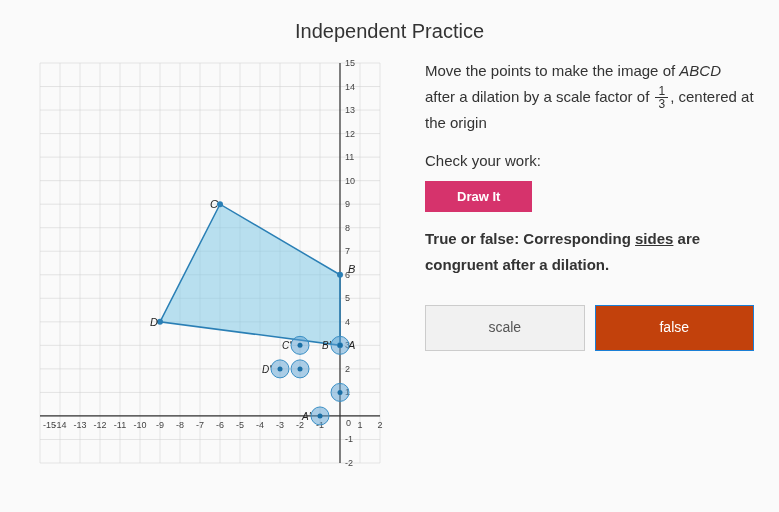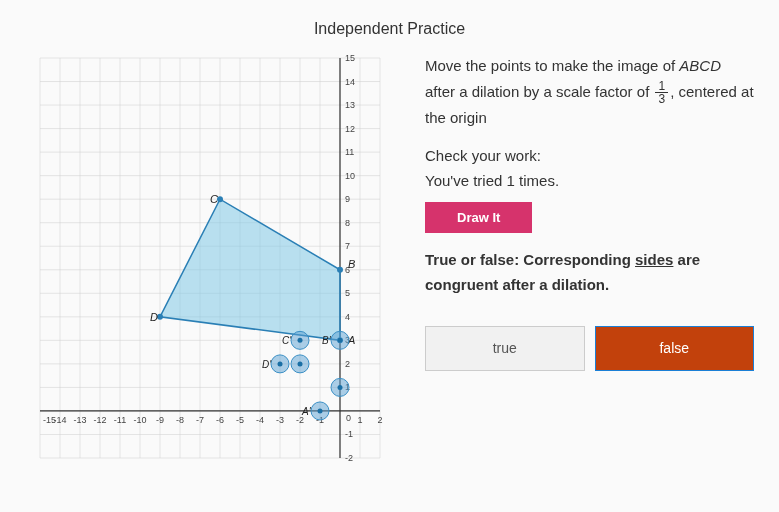--- a/index.html
+++ b/index.html
@@ -6,21 +6,21 @@
     body {
       font-family: -apple-system, BlinkMacSystemFont, "Segoe UI", Arial, sans-serif;
       background: #fafafa;
       width: 779px;
       height: 512px;
       overflow: hidden;
       position: relative;
     }
     .title {
       text-align: center;
-      font-size: 16px;
+      font-size: 20px;
       color: #333;
       padding: 20px 0 10px;
       font-weight: 400;
     }
     .container {
       display: flex;
       gap: 20px;
       padding: 0 10px;
     }
     .graph-area {
@@ -196,27 +196,26 @@
 
   <div class="right-panel">
     <div class="instruction">
       <span>Move the points to make the image of </span><span class="var">ABCD</span><span> after</span>
       <span>a dilation by a scale factor of </span><span class="frac"><span class="num">1</span><span class="den">3</span></span><span>, centered at the</span>
       <span>origin</span>
     </div>
 
     <div class="check-block">
       <div>Check your work:</div>
-      <div>You've tried 1 times.</div>
     </div>
 
     <button class="draw-btn">Draw It</button>
 
     <div class="question">
       <span>True or false: Corresponding </span><span class="underline">sides</span><span> are congruent after a dilation.</span>
     </div>
 
     <div class="tf-row">
-      <div class="tf-btn tf-true">true</div>
+      <div class="tf-btn tf-true">scale</div>
       <div class="tf-btn tf-false">false</div>
     </div>
   </div>
 </div>
 
 </body></html>

